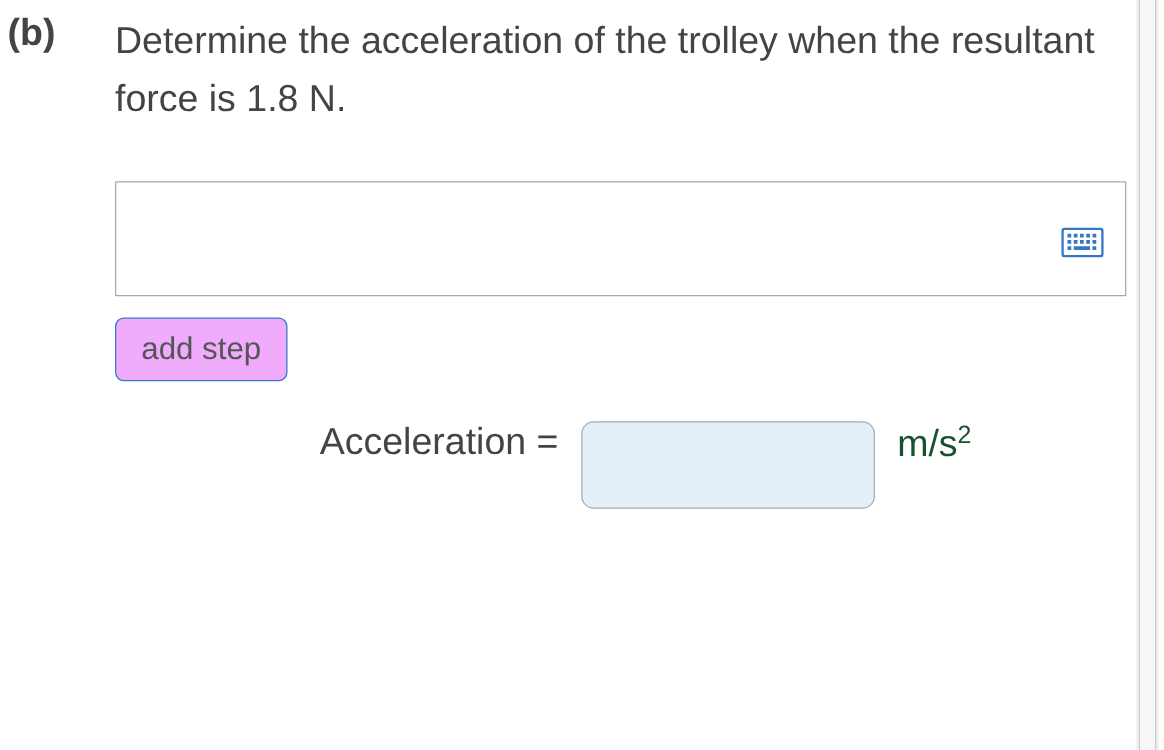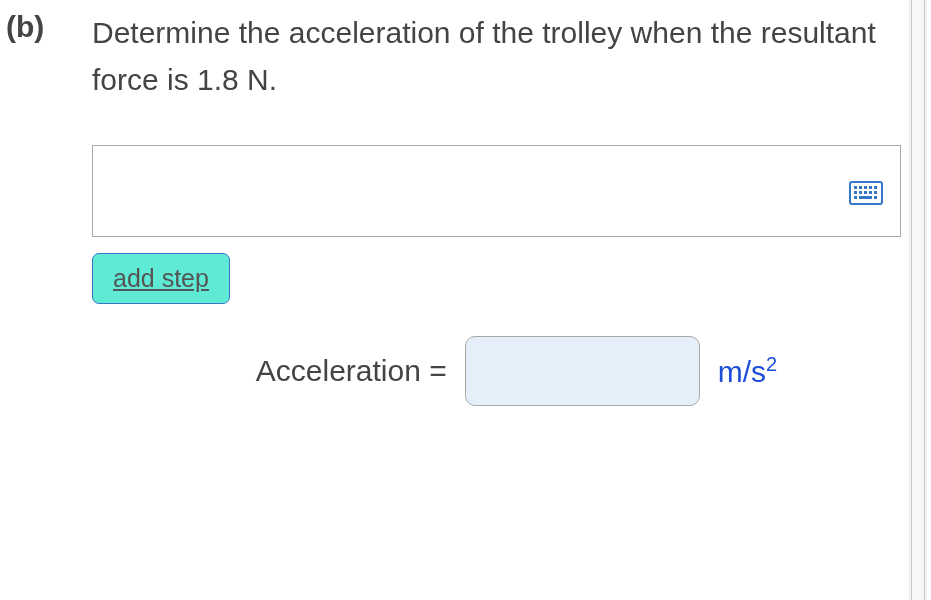--- a/index.html
+++ b/index.html
@@ -61,33 +61,32 @@
       position: absolute;
       right: 18px;
       top: 50%;
       transform: translateY(-50%);
       width: 34px;
       height: 24px;
       cursor: pointer;
     }
     .add-step-btn {
       border: 1.5px solid #3577c9;
-      background: #5eead4;
+      background: #f0abfc;
       color: #555;
       font-size: 25px;
       padding: 10px 20px;
       border-radius: 7px;
       cursor: pointer;
       font-family: inherit;
       margin-bottom: 32px;
-      text-decoration: underline;
     }
     .answer-row {
       display: flex;
-      align-items: center;
+      align-items: flex-start;
       justify-content: center;
       gap: 18px;
       font-size: 30px;
       color: #444;
       padding-left: 40px;
     }
     .answer-label {
       font-size: 30px;
     }
     .answer-input {
@@ -95,21 +94,21 @@
       height: 70px;
       border: 1.5px solid #a9a9a9;
       border-radius: 10px;
       background: #e4effa;
       font-size: 26px;
       padding: 0 14px;
       font-family: inherit;
     }
     .unit {
       font-size: 30px;
-      color: #1d4ed8;
+      color: #14532d;
     }
     .unit sup {
       font-size: 20px;
       vertical-align: super;
     }
     .scrollbar-track {
       position: absolute;
       right: 4px;
       top: 0;
       bottom: 0;

